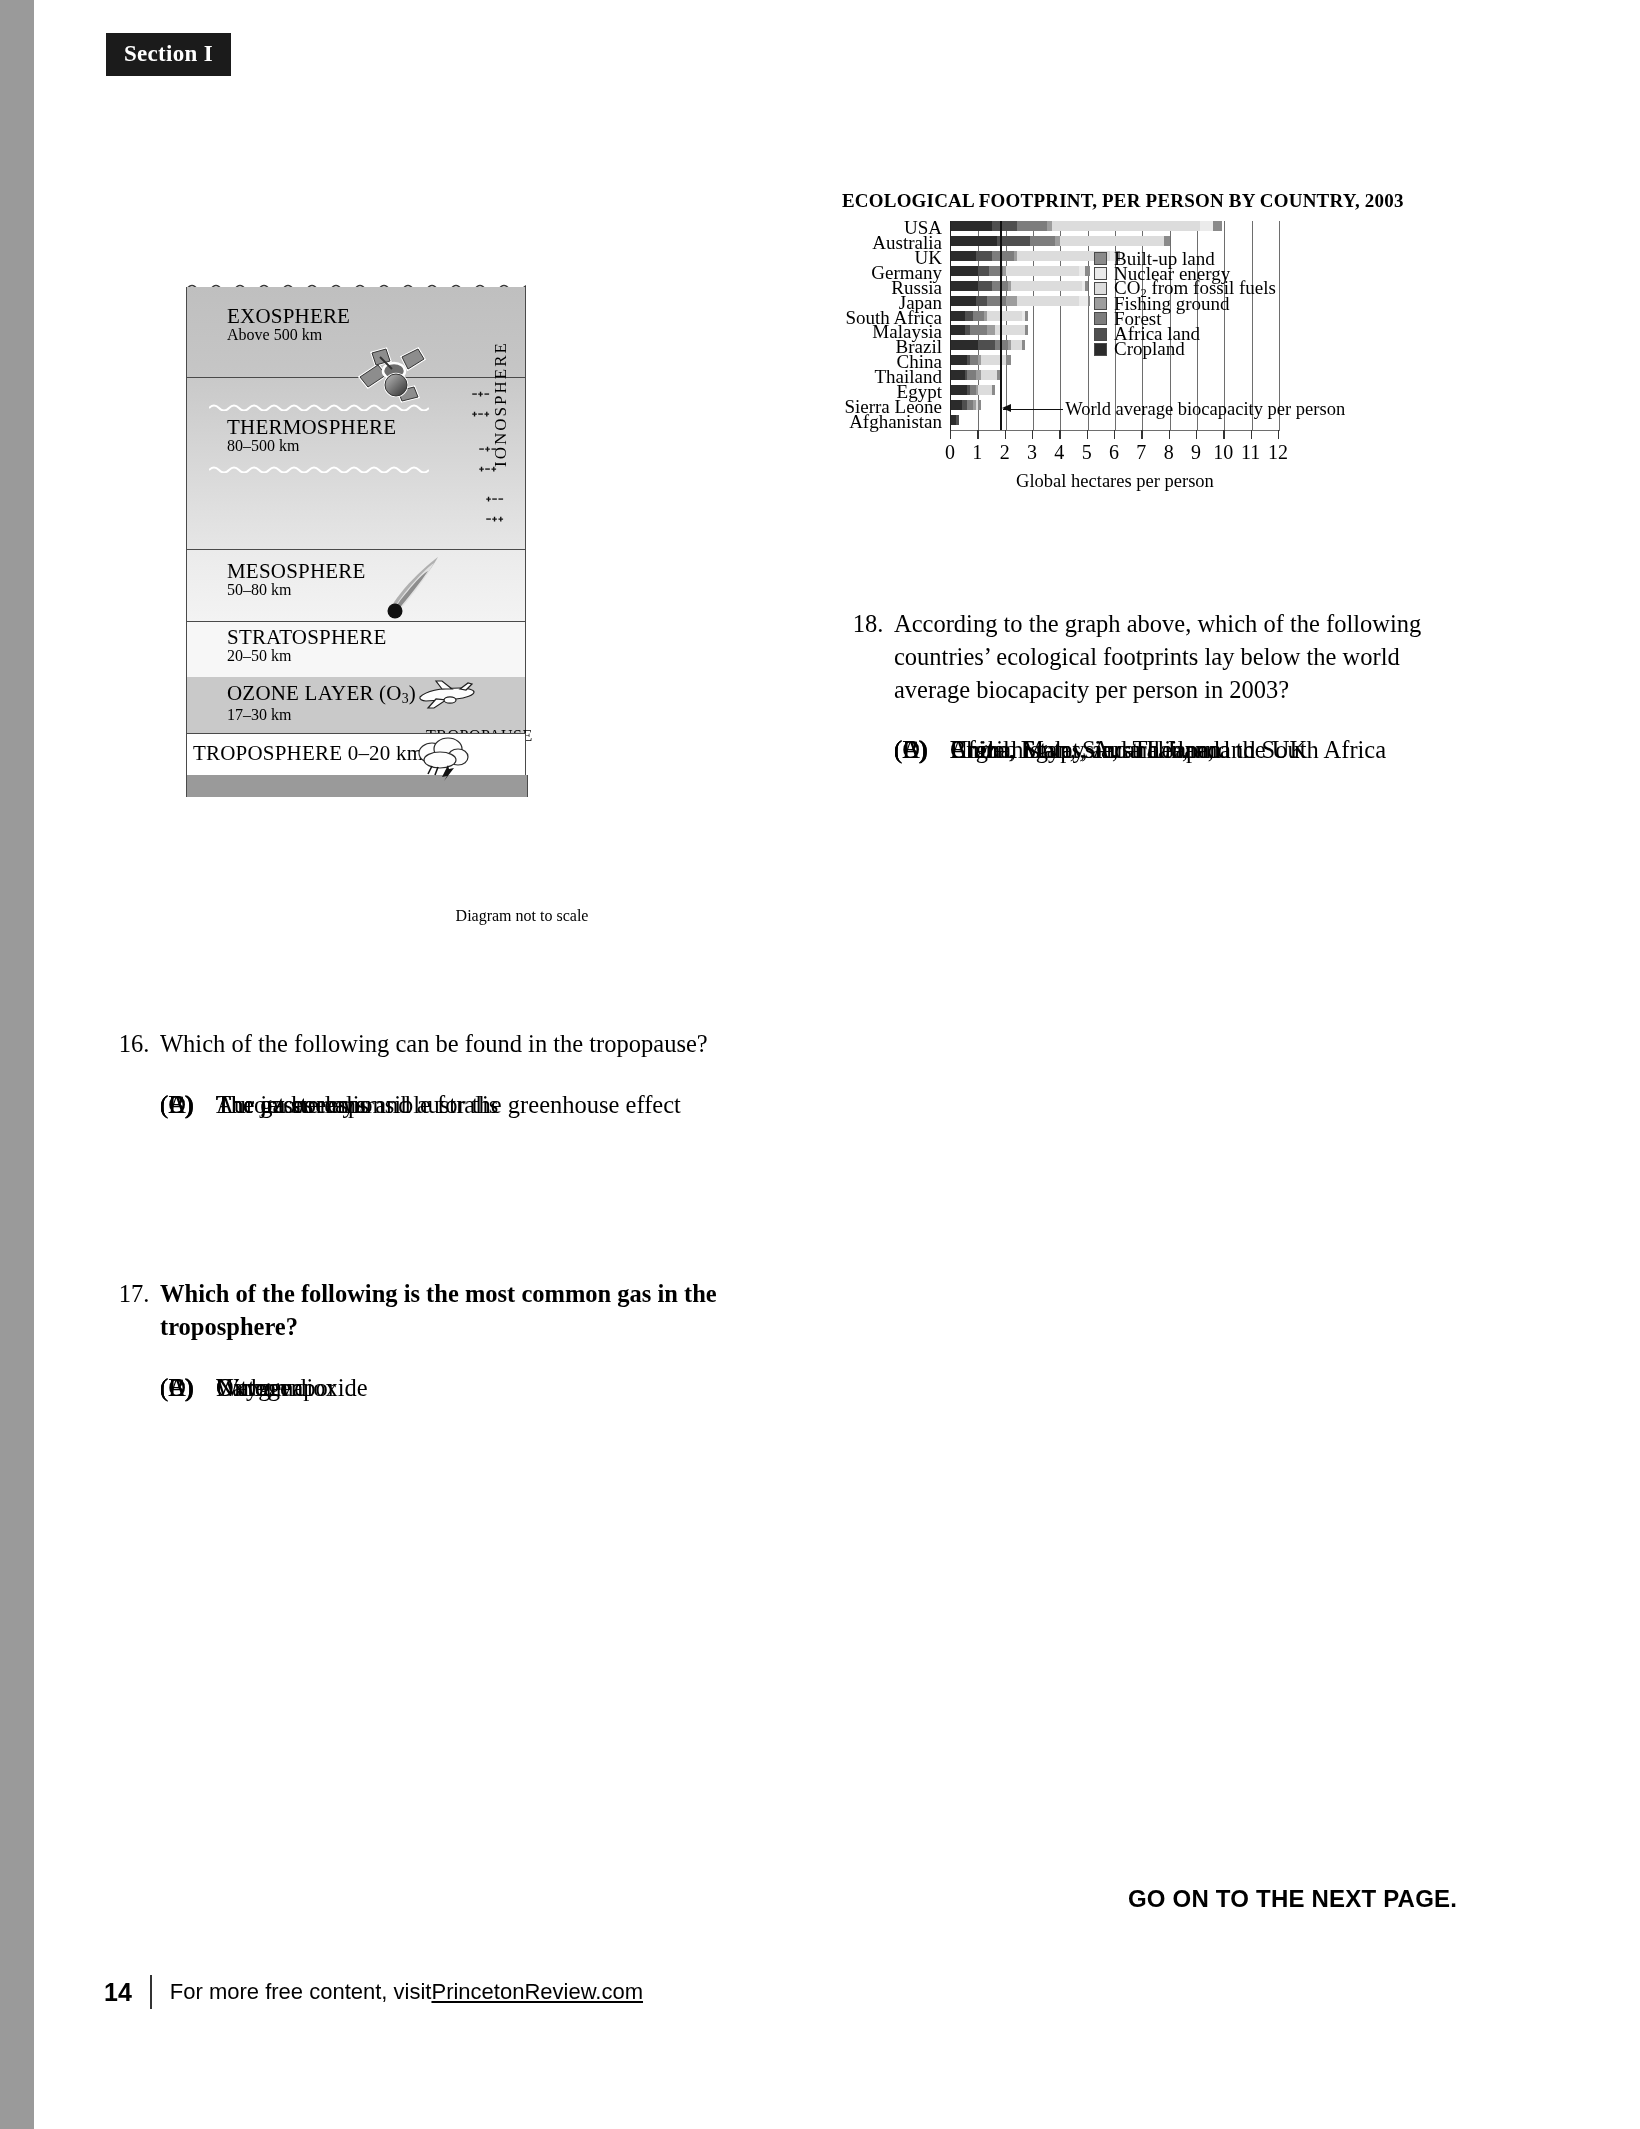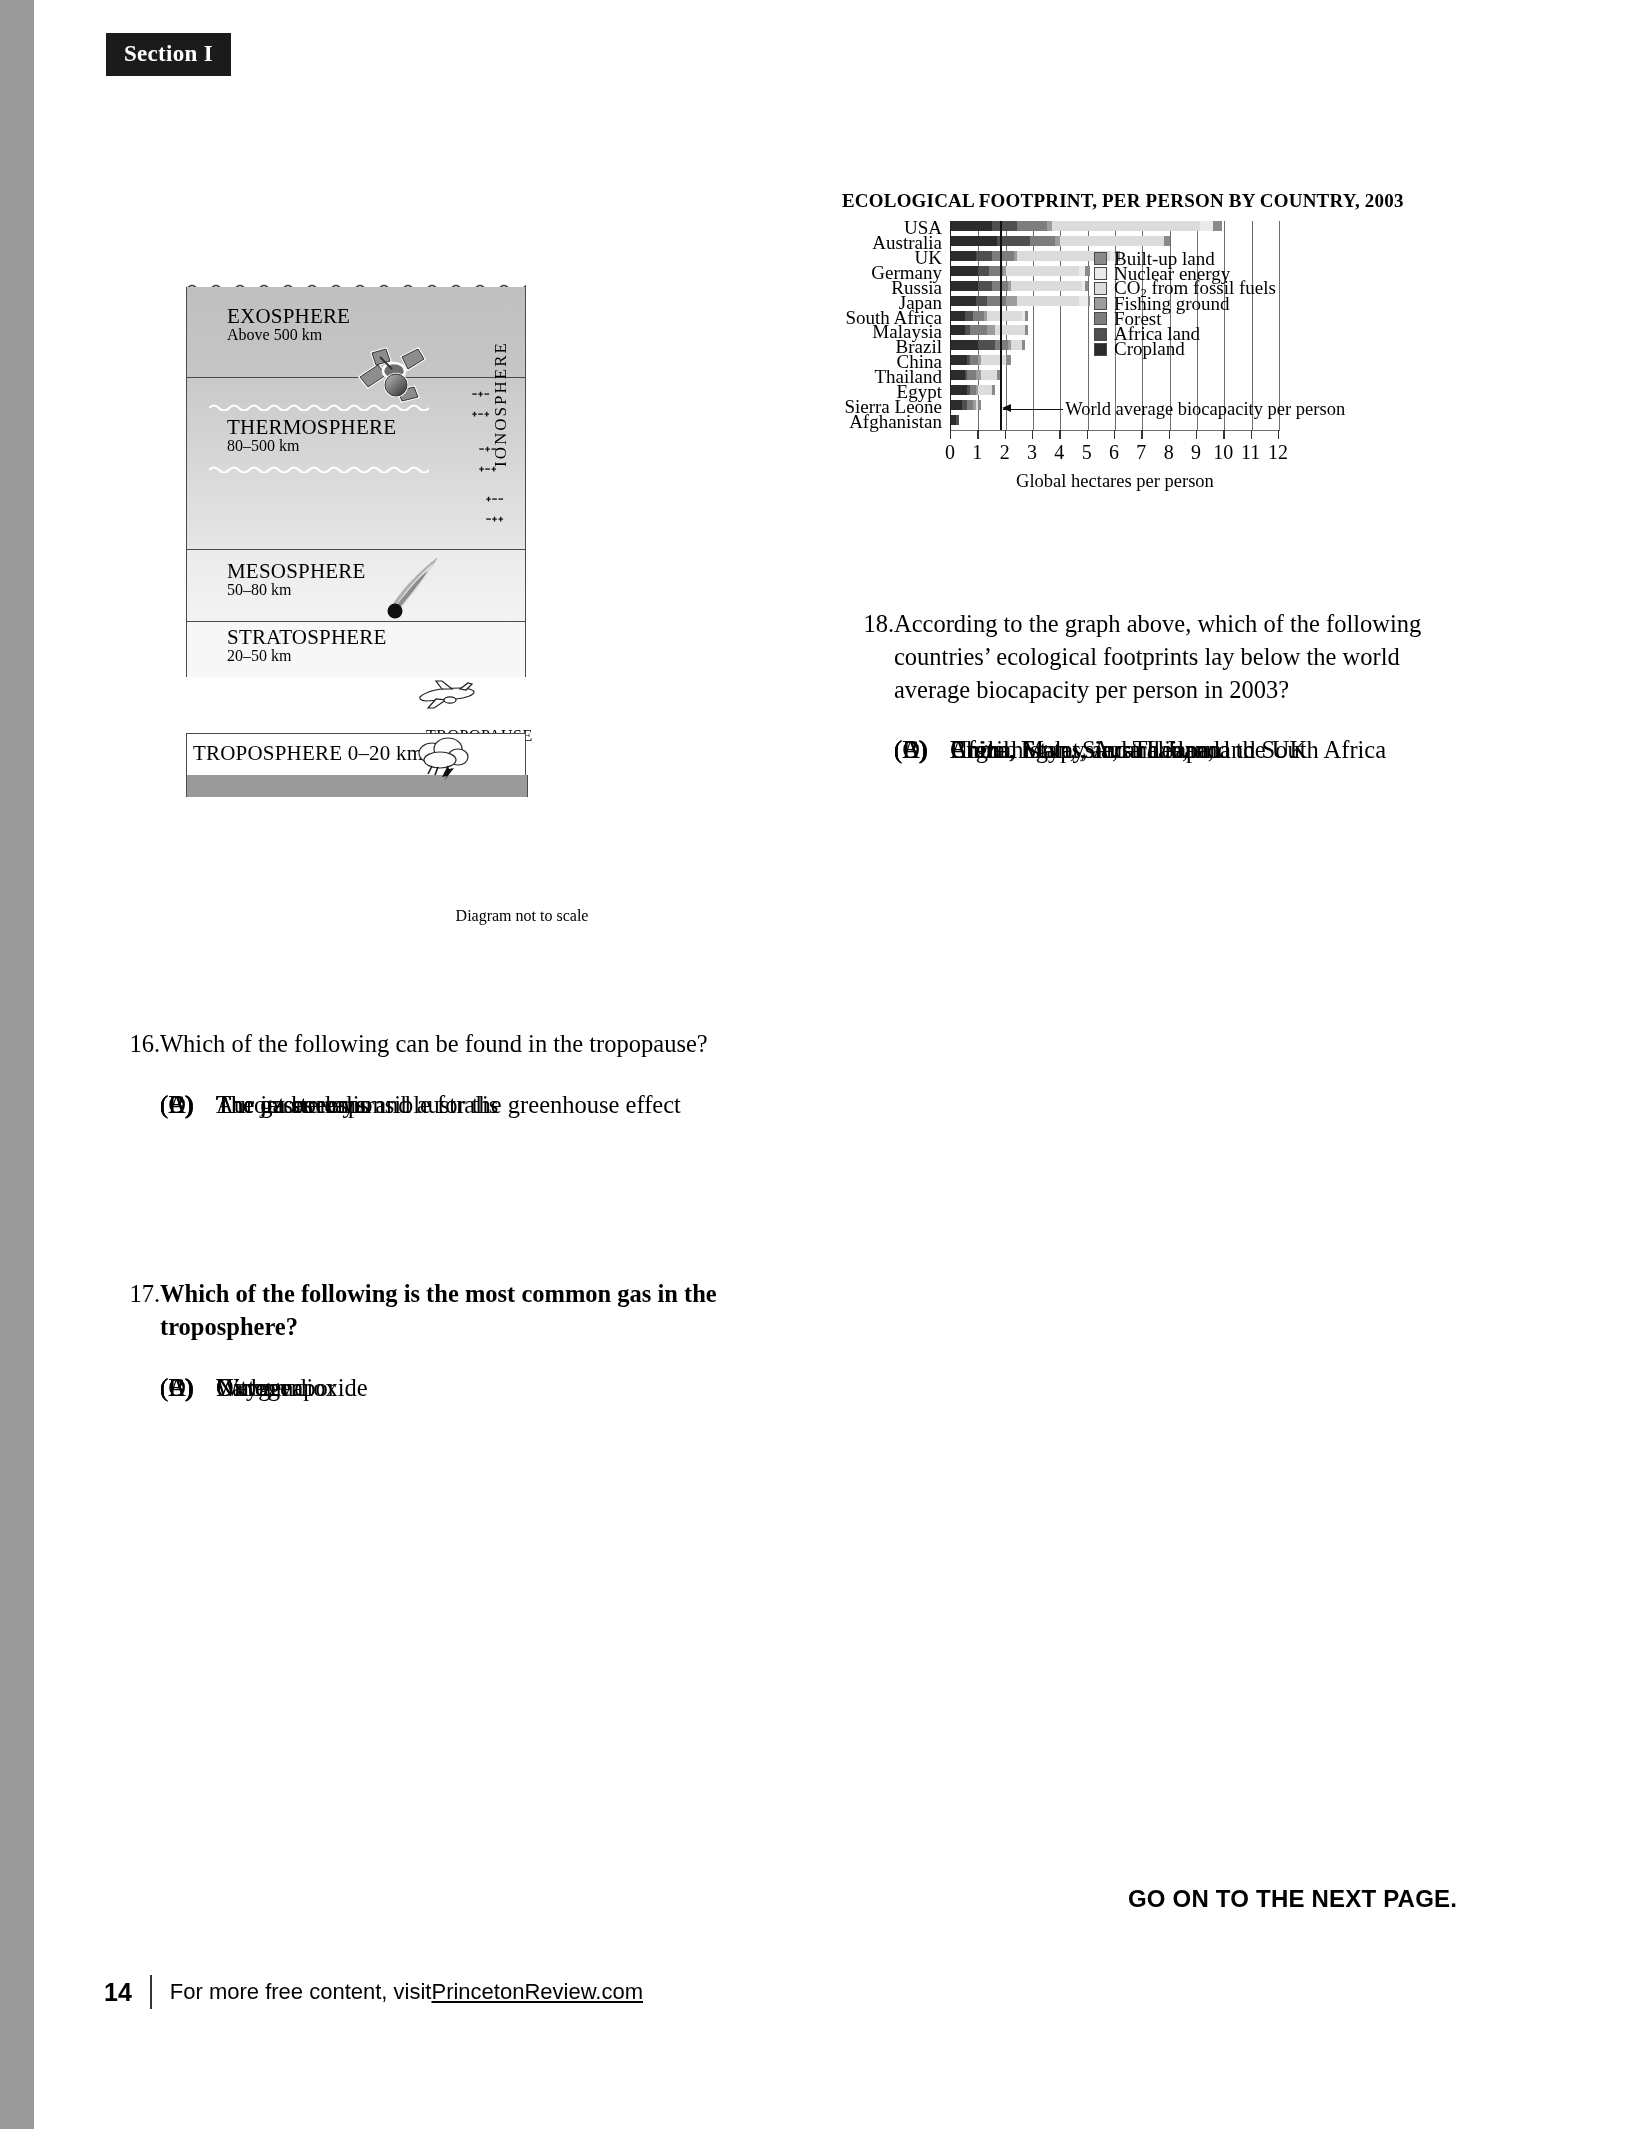--- a/index.html
+++ b/index.html
@@ -70,21 +70,21 @@
   .biocap{position:absolute;top:0;width:1.8px;height:209px;background:#111;}
   .bioannot{position:absolute;font-size:18.5px;white-space:nowrap;}
   .bioarrow{position:absolute;height:1.4px;background:#111;}
   .legend{position:absolute;left:300px;top:30px;width:220px;}
   .leg-item{display:flex;align-items:center;height:15.1px;}
   .swatch{width:11px;height:11px;border:1px solid #4a4a4a;margin-right:7px;flex:none;}
   .leg-lbl{font-size:19px;white-space:nowrap;}
 
   
   .q{position:absolute;font-size:24.5px;line-height:1.34;}
-  .qnum{position:absolute;width:52px;text-align:right;}
+  .qnum{position:absolute;width:52px;text-align:center;}
   .qtext{position:absolute;left:52px;}
   .opt{position:relative;font-size:24.5px;line-height:1.34;margin-top:15px;}
   .optltr{position:absolute;left:0;width:56px;}
   .opttxt{position:absolute;left:56px;white-space:nowrap;}
 
   
   .goon{position:absolute;left:1094px;top:1885px;font-size:24px;font-weight:bold;
         font-family:"Liberation Sans",sans-serif;letter-spacing:.2px;}
   .footer{position:absolute;left:70px;top:1975px;display:flex;align-items:center;
           font-family:"Liberation Sans",sans-serif;}
@@ -136,20 +136,26 @@
       </div>
     </div>
 
     <div class="lay strato">
       <div class="lay-txt" style="top:4px">
         <div class="lay-name">STRATOSPHERE</div>
         <div class="lay-sub">20–50 km</div>
       </div>
     </div>
 
+    <div class="lay ozone">
+      <div class="lay-txt" style="top:5px">
+        <div class="lay-name">OZONE LAYER (O<sub>3</sub>)</div>
+        <div class="lay-sub">17–30 km</div>
+      </div>
+    </div>
 
     <div class="tropopause-line"></div>
     <div class="tropopause-lbl">TROPOPAUSE</div>
 
     <div class="lay tropo">
       <div class="lay-txt" style="left:6px;top:8px">
         <div class="lay-name">TROPOSPHERE 0–20 km</div>
       </div>
     </div>
 

